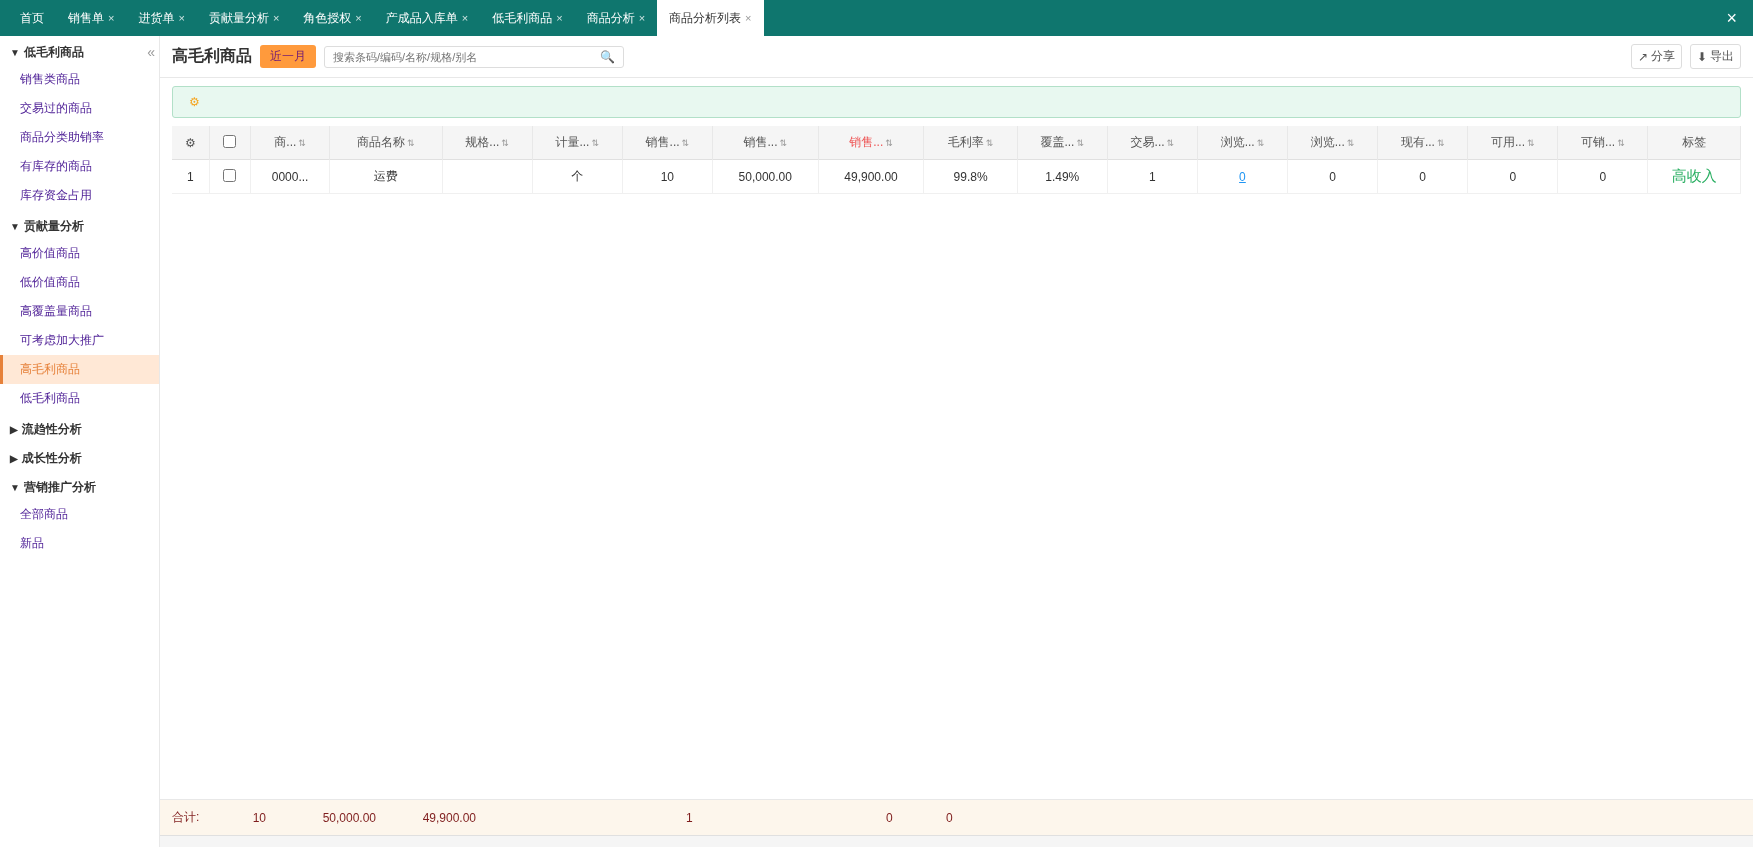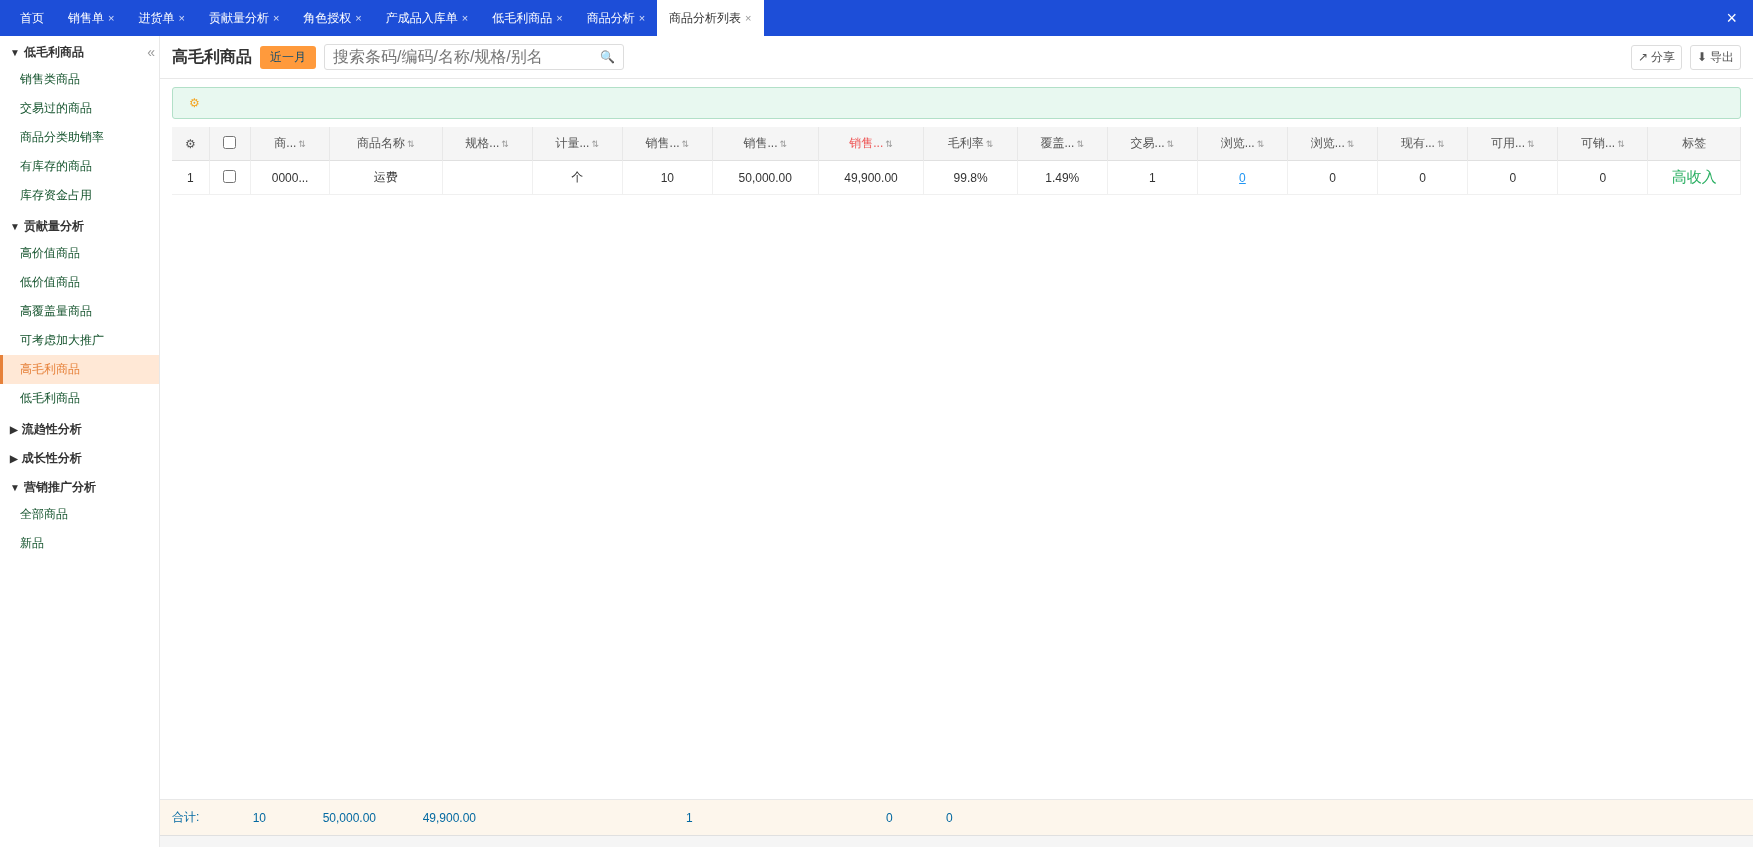--- a/index.html
+++ b/index.html
@@ -1,20 +1,20 @@
 <!DOCTYPE html>
 <html><head>
   <meta charset="utf-8">
   <style>
     * { box-sizing: border-box; margin: 0; padding: 0; font-family: 'Microsoft YaHei', Arial, sans-serif; font-size: 12px; }
     body { background: #f5f5f5; overflow: hidden; }
 
     
     .top-nav {
-      background: #1d4ed8;
+      background: #0f766e;
       display: flex;
       align-items: center;
       height: 36px;
       padding: 0 8px;
       color: #fff;
     }
     .top-nav .nav-item {
       padding: 0 12px;
       height: 36px;
       display: flex;
@@ -73,21 +73,21 @@
       color: #333;
       font-weight: bold;
       font-size: 12px;
       display: flex;
       align-items: center;
       cursor: pointer;
     }
     .sidebar-group-title .arrow { margin-right: 4px; font-size: 10px; }
     .sidebar-item {
       padding: 6px 10px 6px 20px;
-      color: #14532d;
+      color: #4c1d95;
       cursor: pointer;
       font-size: 12px;
     }
     .sidebar-item.active {
       background: #ffe8d6;
       color: #e6813a;
       border-left: 3px solid #e6813a;
       padding-left: 17px;
     }
 
@@ -108,40 +108,40 @@
       border-bottom: 1px solid #e8e8e8;
       gap: 8px;
     }
     .content-title {
       font-size: 16px;
       font-weight: bold;
       color: #333;
     }
     .filter-btn {
       background: #ff9a3c;
-      color: #0c4a6e;
+      color: #701a75;
       border: none;
       border-radius: 3px;
       padding: 3px 10px;
       cursor: pointer;
       font-size: 12px;
     }
     .search-box {
       display: flex;
       align-items: center;
       border: 1px solid #ddd;
       border-radius: 3px;
       padding: 3px 8px;
       flex: 1;
       max-width: 300px;
     }
     .search-box input {
       border: none;
       outline: none;
-      font-size: 16px;
+      font-size: 11px;
       width: 100%;
       color: #999;
     }
     .search-icon { color: #999; margin-left: 4px; cursor: pointer; }
     .header-actions {
       margin-left: auto;
       display: flex;
       gap: 8px;
     }
     .action-btn {
@@ -211,21 +211,21 @@
     .col-sort { font-size: 9px; color: #999; margin-left: 2px; }
 
     
     .footer-bar {
       background: #fdf6ec;
       border-top: 1px solid #e8e8e8;
       padding: 8px 12px;
       display: flex;
       align-items: center;
       font-size: 12px;
-      color: #0369a1;
+      color: #7f1d1d;
       min-height: 36px;
     }
     .footer-bar .footer-label { margin-right: 20px; }
     .footer-cells {
       display: flex;
       gap: 0;
     }
     .footer-cell {
       padding: 0 8px;
       min-width: 60px;

